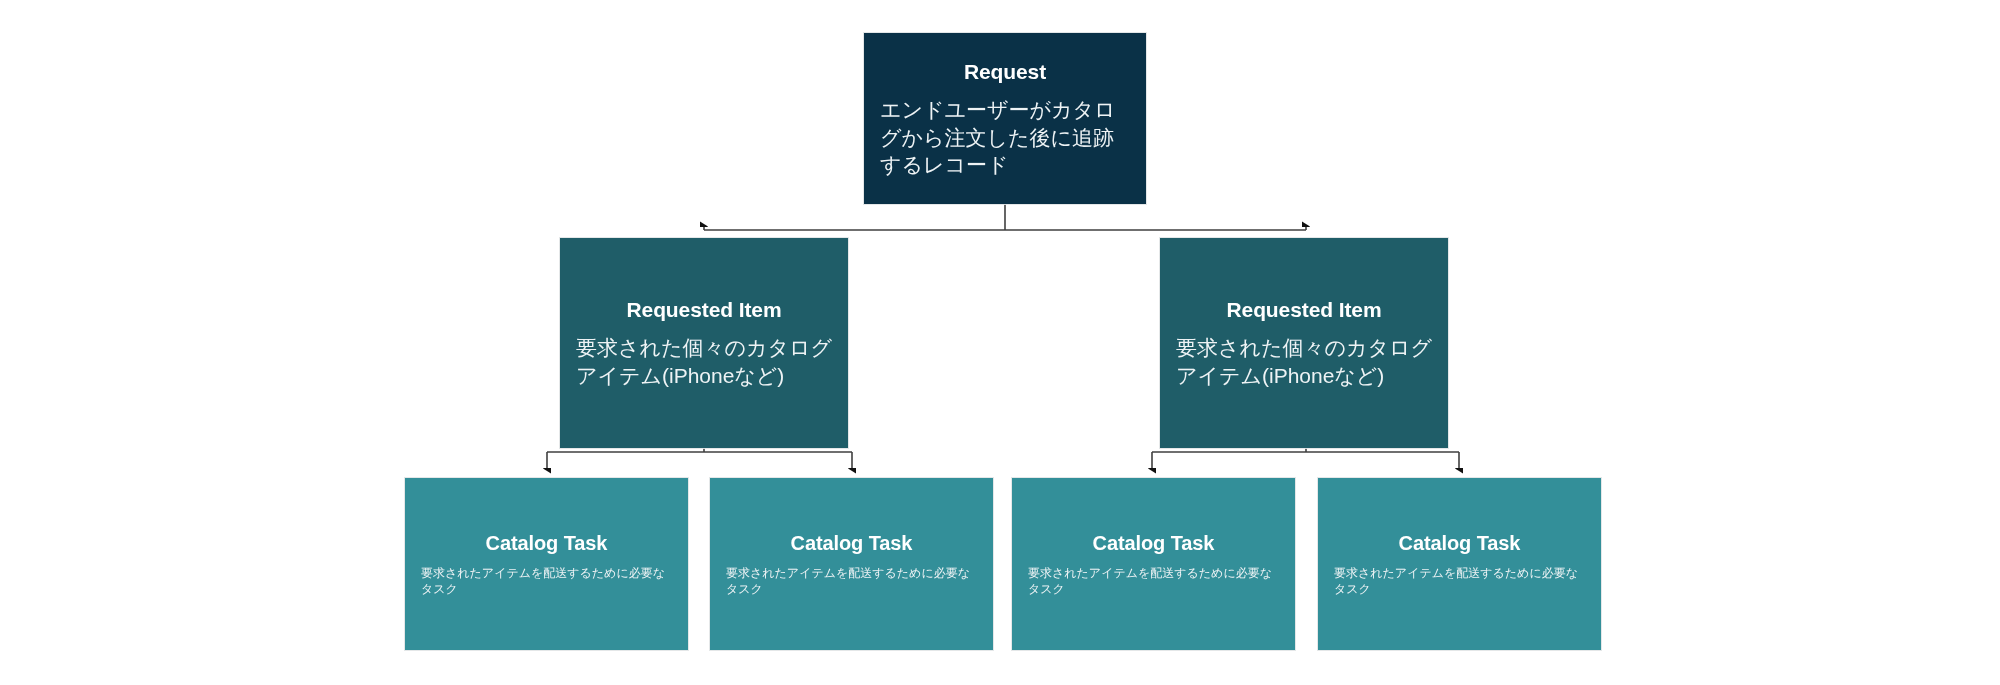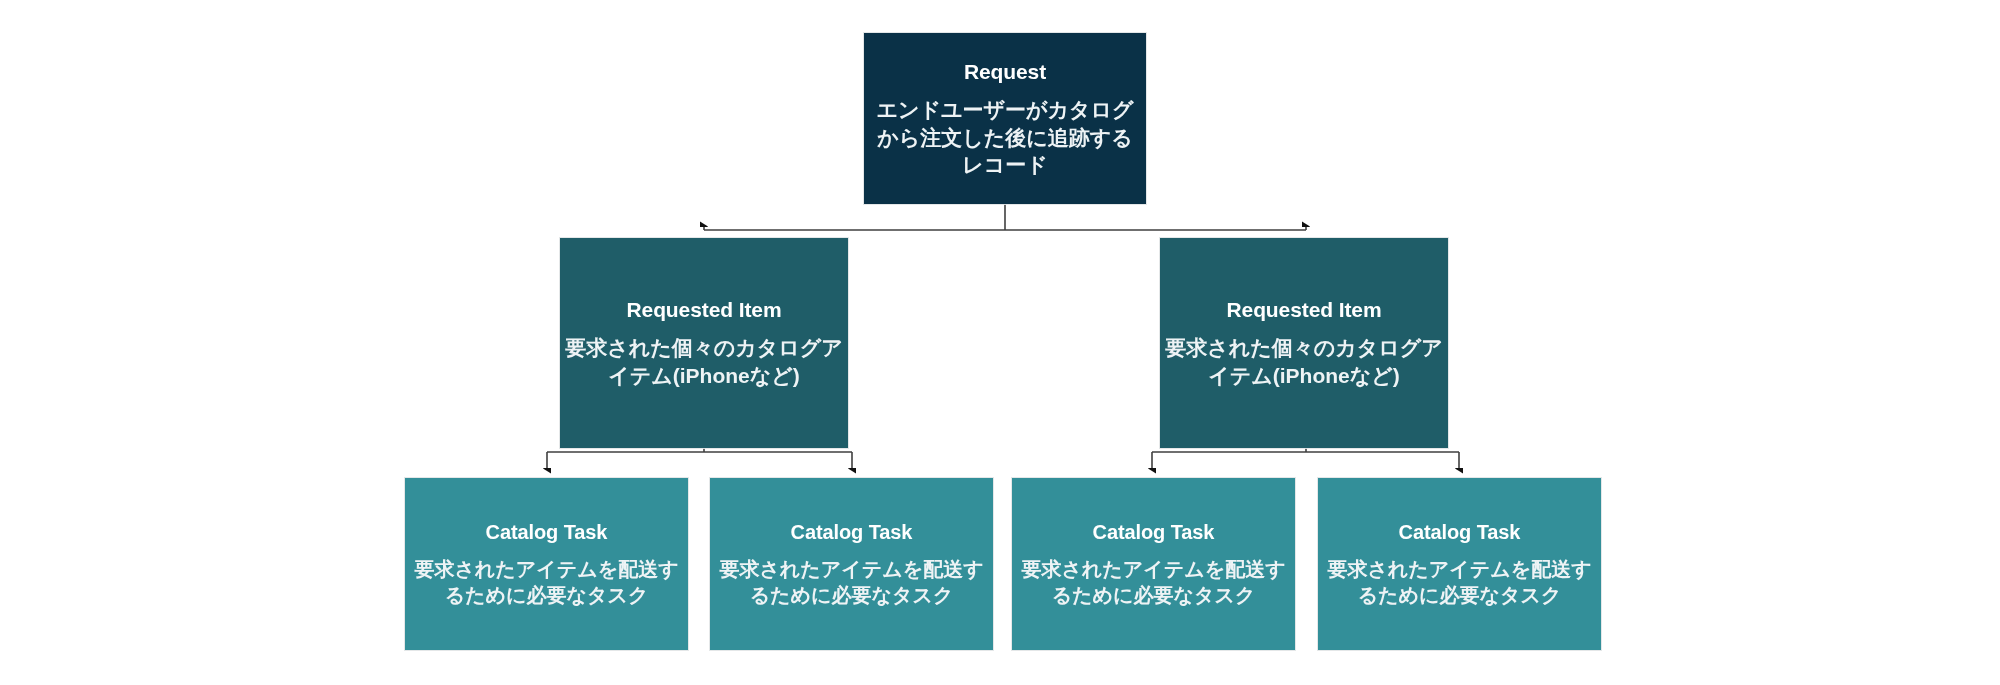--- a/index.html
+++ b/index.html
@@ -25,38 +25,37 @@
     height: 685px;
     pointer-events: none;
   }
   .node {
     position: absolute;
     box-sizing: border-box;
     display: flex;
     flex-direction: column;
     align-items: center;
     justify-content: center;
-    text-align: center;
     color: #ffffff;
-    padding: 6px 3px;
+    padding: 6px 16px;
     box-shadow: 0 0 0 1px rgba(225,228,230,0.9);
   }
   .node-title {
     font-weight: bold;
     font-size: 21px;
     line-height: 1.33;
     letter-spacing: -0.1px;
     color: #ffffff;
     white-space: nowrap;
   }
   .node-desc {
     font-size: 21px;
     line-height: 1.33;
     color: #eef3f5;
-    font-weight: bold;
+    font-weight: normal;
     margin-top: 10px;
   }
   
   .node.level-request {
     left: 864px;
     top: 33px;
     width: 282px;
     height: 171px;
     background: #0a3147;
   }
@@ -74,21 +73,21 @@
     width: 283px;
     height: 172px;
     background: #338f99;
   }
   .node.task-0 { left: 405px; }
   .node.task-1 { left: 710px; }
   .node.task-2 { left: 1012px; }
   .node.task-3 { left: 1318px; }
 
   .node.level-task .node-title { font-size: 20px; }
-  .node.level-task .node-desc  { font-size: 20px; }
+  .node.level-task .node-desc  { font-size: 12px; }
 </style>
 </head>
 <body>
 
 <div id="canvas">
 
   <svg id="edge-layer" viewBox="0 0 2000 685" width="2000" height="685" xmlns="http://www.w3.org/2000/svg">
     <defs>
       <marker id="arrowhead" markerWidth="10" markerHeight="8" refX="0.6" refY="4" orient="auto" markerUnits="userSpaceOnUse">
         <polygon points="-5,0 5,0 0,8" fill="#111111"></polygon>

